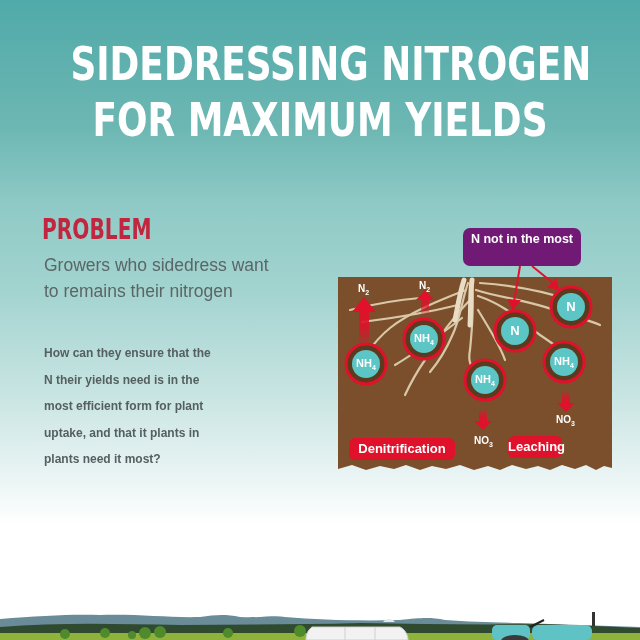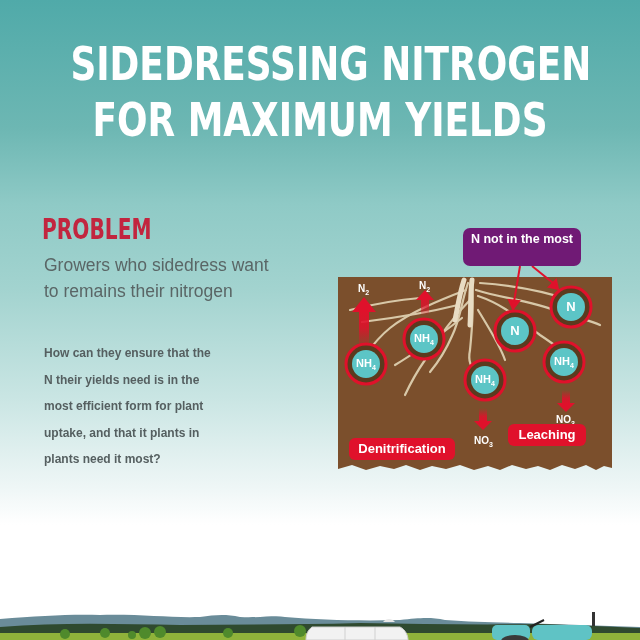--- a/index.html
+++ b/index.html
@@ -153,21 +153,21 @@
 <div class="ion-text" style="left:410px;top:332px;width:28px;"><span>NH</span><sub style="font-size:7px">4</sub></div>
 <div class="ion-text" style="left:471px;top:373px;width:28px;"><span>NH</span><sub style="font-size:7px">4</sub></div>
 <div class="ion-text" style="left:501px;top:323px;width:28px;font-size:13px;"><span>N</span></div>
 <div class="ion-text" style="left:557px;top:299px;width:28px;font-size:13px;"><span>N</span></div>
 <div class="ion-text" style="left:550px;top:355px;width:28px;"><span>NH</span><sub style="font-size:7px">4</sub></div>
 
 <div class="lbl" style="left:474px;top:435px;font-size:10px;"><span>NO</span><sub style="font-size:7px">3</sub></div>
 <div class="lbl" style="left:556px;top:414px;font-size:10px;"><span>NO</span><sub style="font-size:7px">3</sub></div>
 
 <div class="badge" style="left:349px;top:398px;width:106px;height:22px;line-height:22px;margin-top:40px;">Denitrification</div>
-<div class="badge" style="left:508px;top:424px;width:78px;height:22px;line-height:22px;">Leaching</div>
+<div class="badge" style="left:508px;top:436px;width:54px;height:22px;line-height:22px;">Leaching</div>
 
 <svg class="scenery" width="640" height="640" viewBox="0 0 640 640">
   <path d="M0,619 C40,616 70,614 100,615 C140,614 170,618 200,617 C215,615 225,614 240,617 C260,618 275,615 285,617 C320,620 360,621 400,620 C420,618 430,617 445,620 C470,622 490,622 520,623 L640,627 L640,640 L0,640 Z" fill="#6a8c99"></path>
   <path d="M0,627 C60,622 120,624 180,625 C240,624 300,625 360,623 C420,624 480,625 540,624 C580,625 610,627 640,628 L640,640 L0,640 Z" fill="#2f4a2f"></path>
   <rect x="0" y="633" width="640" height="7" fill="#8fb33a"></rect>
   <g fill="#4f8a2c">
     <circle cx="65" cy="634" r="5"></circle>
       <circle cx="105" cy="633" r="5"></circle>
       <circle cx="132" cy="635" r="4"></circle>
     <circle cx="145" cy="633" r="6"></circle>

